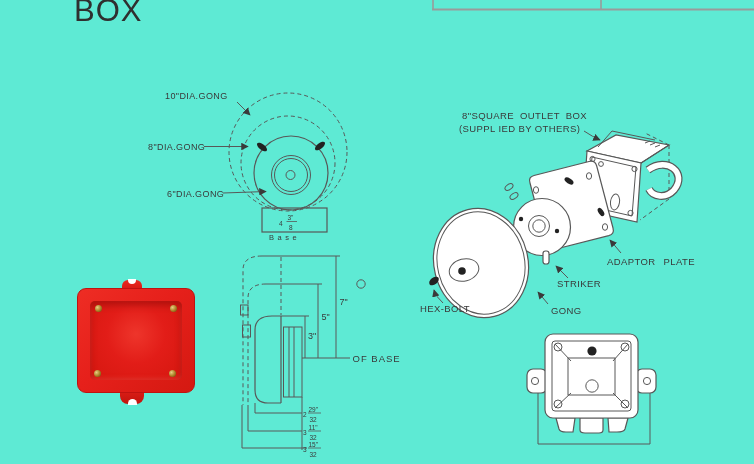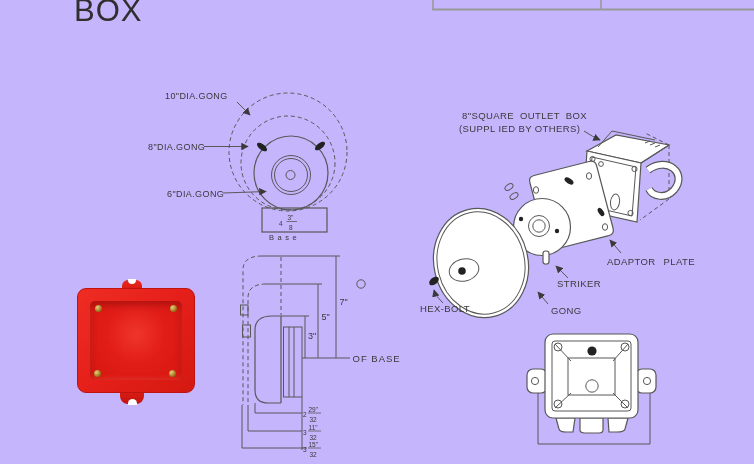--- a/index.html
+++ b/index.html
@@ -1,16 +1,16 @@
 <!DOCTYPE html>
 <html><head>
 <meta charset="utf-8">
 <style>
   html,body{margin:0;padding:0;background:#fff;}
-  #canvas{position:relative;width:754px;height:464px;background:#c4b5fd;overflow:hidden;
+  #canvas{position:relative;width:754px;height:464px;background:#5eead4;overflow:hidden;
           font-family:"Liberation Sans",sans-serif;}
   #page-title{position:absolute;left:74px;top:-7px;font-size:31px;font-weight:500;
               color:#2f2f2f;letter-spacing:1px;font-family:"Liberation Sans",sans-serif;}
   svg{position:absolute;left:0;top:0;}
   svg text{font-family:"Liberation Sans",sans-serif;fill:#3a3a3a;}
   .lbl{font-size:9px;letter-spacing:.4px;}
   .lbl2{font-size:9.5px;letter-spacing:.4px;}
   .dim{font-size:9px;}
   .frw{font-size:6.5px;}
   .frn{font-size:6.5px;}

